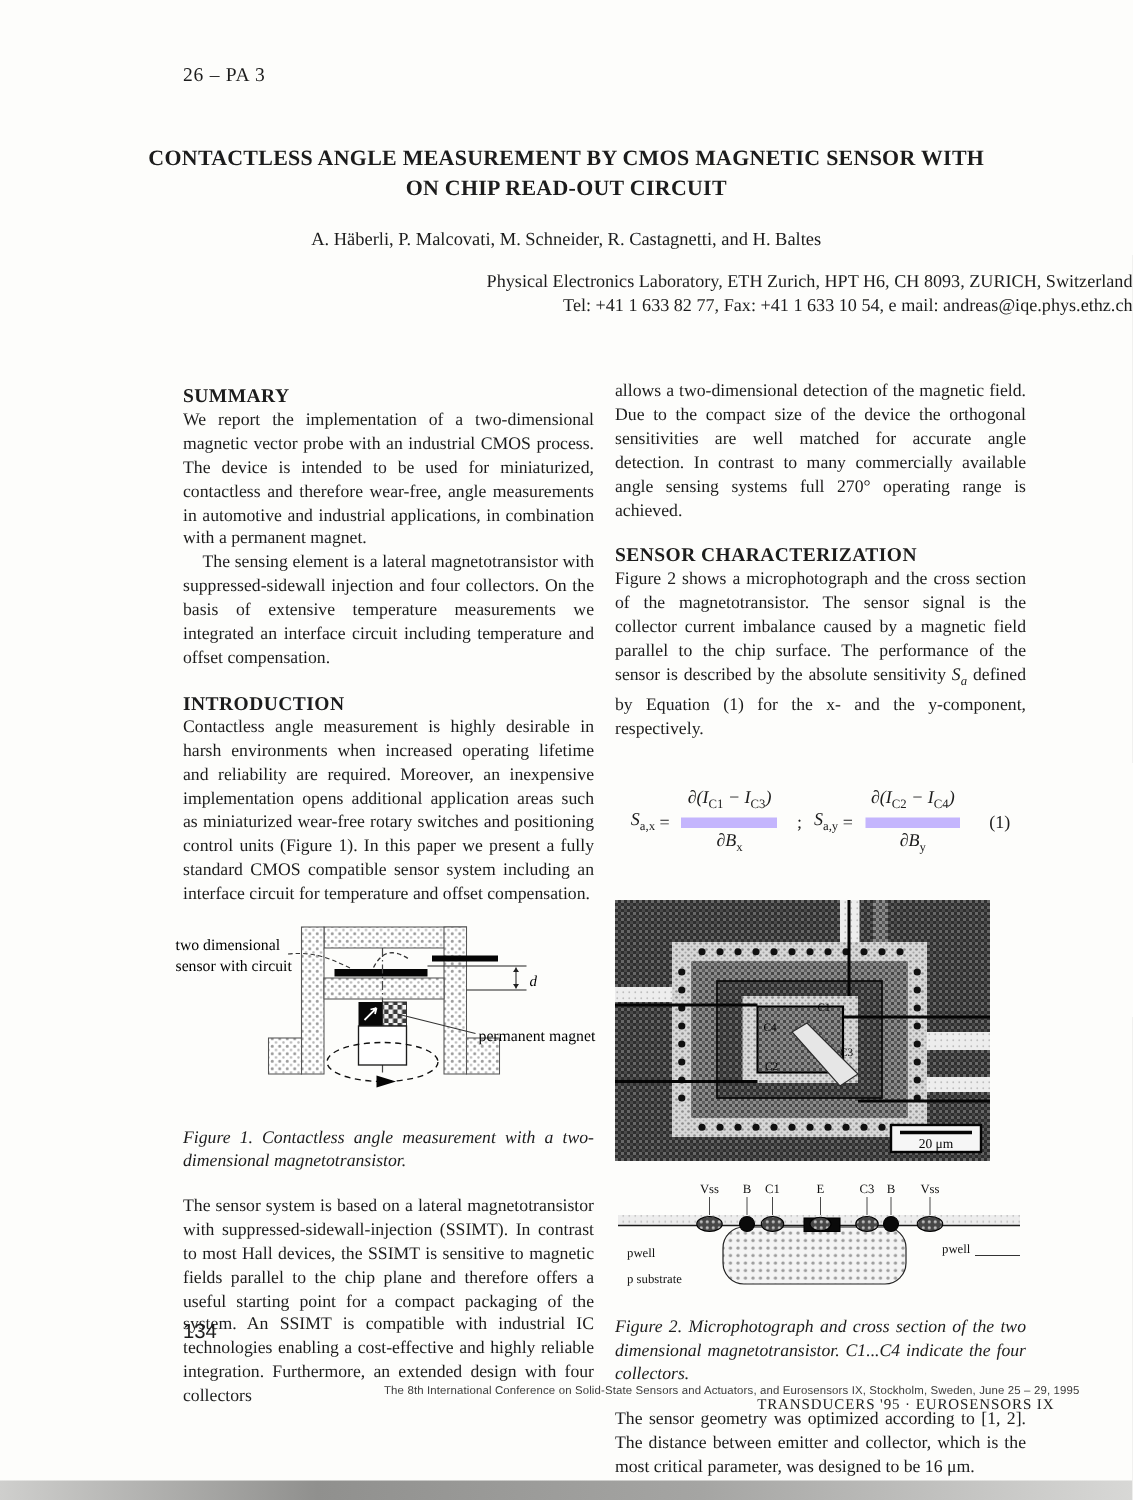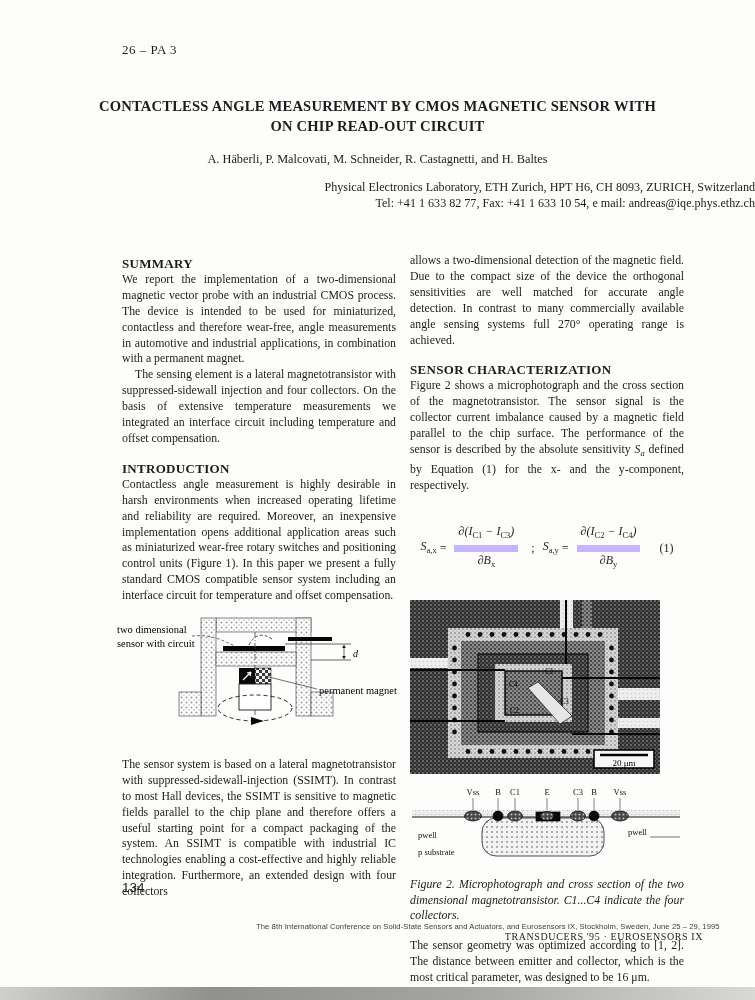--- a/index.html
+++ b/index.html
@@ -145,20 +145,21 @@
         <text x="238" y="41" font-size="10" font-style="italic">d</text>
 
         <path d="M77,20 C98,18 108,25 120,30" fill="none" stroke="#333" stroke-width="0.7" stroke-dasharray="3 2"></path>
         <path d="M150,60 L202,73" fill="none" stroke="#333" stroke-width="0.7"></path>
 
         <text x="2" y="17" font-size="10.5">two dimensional</text>
         <text x="2" y="31" font-size="10.5">sensor with circuit</text>
         <text x="204" y="78" font-size="10.5">permanent magnet</text>
       </svg>
     </div>
+    <p class="caption">Figure 1. Contactless angle measurement with a two-dimensional magnetotransistor.</p>
 
     <p class="mt" style="margin-top:18px">The sensor system is based on a lateral magnetotransistor with suppressed-sidewall-injection (SSIMT). In contrast to most Hall devices, the SSIMT is sensitive to magnetic fields parallel to the chip plane and therefore offers a useful starting point for a compact packaging of the system. An SSIMT is compatible with industrial IC technologies enabling a cost-effective and highly reliable integration. Furthermore, an extended design with four collectors</p>
   </div>
 
   <div class="col" id="col-right">
     <p>allows a two-dimensional detection of the magnetic field. Due to the compact size of the device the orthogonal sensitivities are well matched for accurate angle detection. In contrast to many commercially available angle sensing systems full 270° operating range is achieved.</p>
 
     <p class="sec-head mt">SENSOR CHARACTERIZATION</p>
     <p><span>Figure 2 shows a microphotograph and the cross section of the magnetotransistor. The sensor signal is the collector current imbalance caused by a magnetic field parallel to the chip surface. The performance of the sensor is described by the absolute sensitivity </span><i><span>S</span><sub style="font-size:8.5px">a</sub></i><span> defined by Equation (1) for the x- and the y-component, respectively.</span></p>
 

